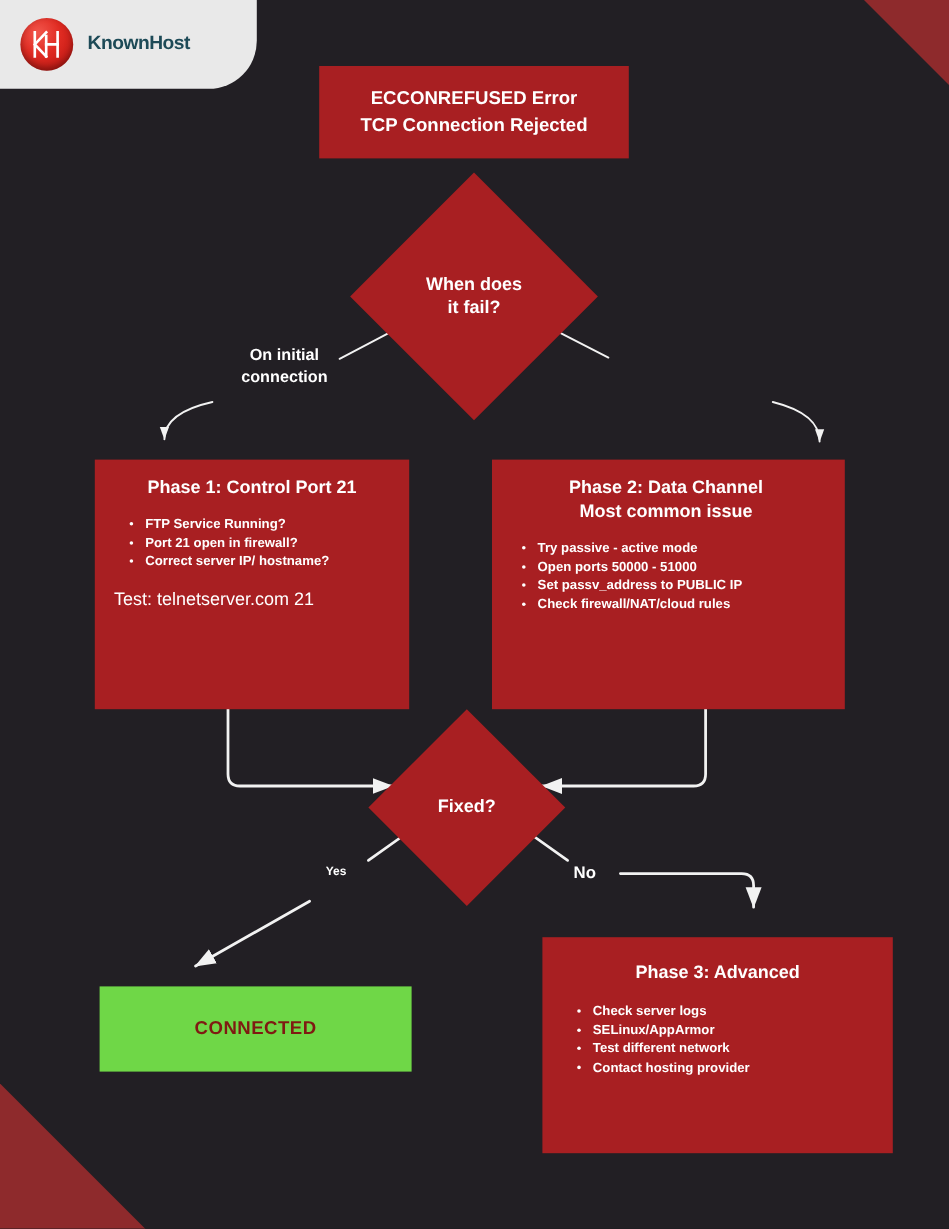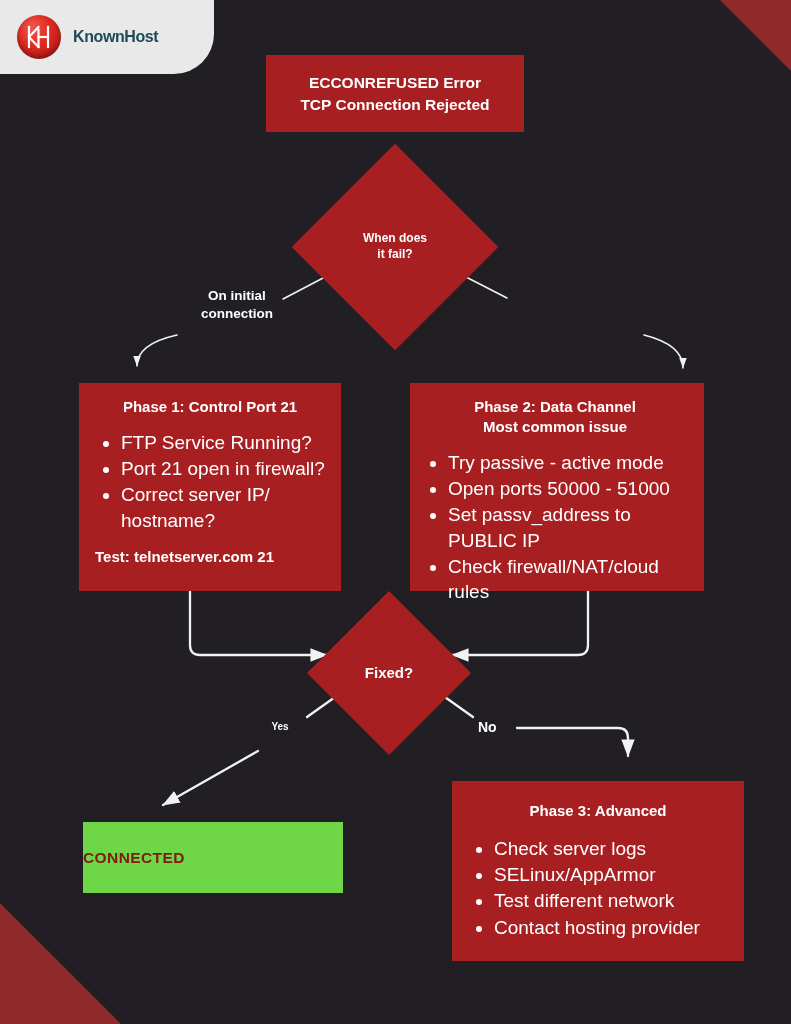--- a/index.html
+++ b/index.html
@@ -96,29 +96,29 @@
   .box-title {
     text-align: center;
     font-weight: bold;
     font-size: 15px;
     line-height: 1.33;
     white-space: pre-line;
   }
   .box-list {
     margin: 13px 0 0 0;
     padding-left: 26px;
-    font-size: 19px;
-    font-weight: normal;
+    font-size: 11px;
+    font-weight: bold;
     line-height: 1.33;
   }
   .box-list li { margin-bottom: 1px; }
   .box-note {
     margin-top: 15px;
     font-size: 15px;
-    font-weight: bold;
+    font-weight: normal;
   }
 
   
   #title-box {
     left: 266px; top: 55px;
     width: 258px; height: 77px;
     display: flex; align-items: center; justify-content: center;
     padding: 0 10px;
   }
   #title-box .box-title { font-size: 15.5px; line-height: 1.42; }
@@ -130,21 +130,21 @@
   }
   .diamond-shape {
     position: absolute; inset: 0;
     background: #a81f22;
     transform: rotate(45deg);
   }
   .diamond-label {
     position: absolute; inset: 0;
     display: flex; align-items: center; justify-content: center;
     text-align: center;
-    color: #fff; font-weight: bold; font-size: 12px; line-height: 1.3;
+    color: #fff; font-weight: bold; font-size: 15px; line-height: 1.3;
     white-space: pre-line;
   }
 
   
   #decision-fixed {
     left: 331px; top: 615px;
     width: 116px; height: 116px;
   }
   #decision-fixed .diamond-label { font-size: 15px; }
 
@@ -166,21 +166,21 @@
     width: 292px; height: 180px;
     padding: 20px 16px 10px 16px;
   }
   #phase3-box .box-list { margin-top: 15px; }
 
   
   #connected-box {
     left: 83px; top: 822px;
     width: 260px; height: 71px;
     background: #6fd747;
-    display: flex; align-items: center; 
+    display: flex; align-items: center; justify-content: center;
   }
   #connected-label {
     color: #7f1a12;
     font-weight: bold;
     font-size: 15.5px;
     letter-spacing: 0.4px;
   }
 
   
   .edge-label {

